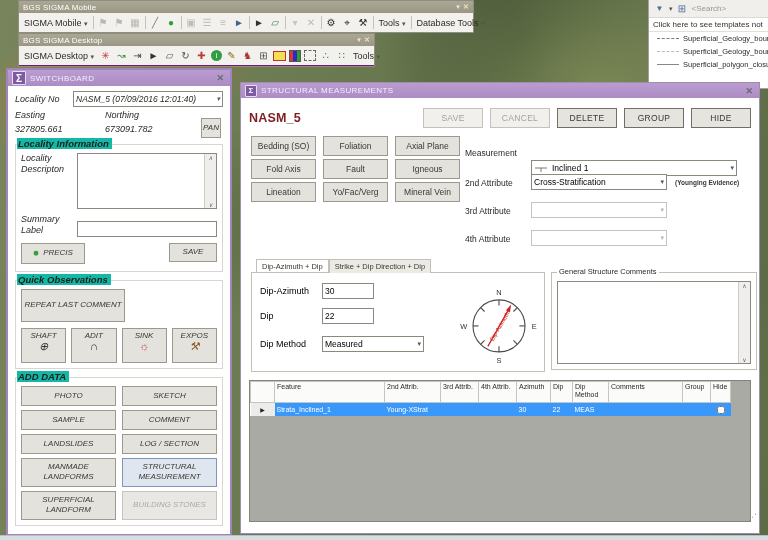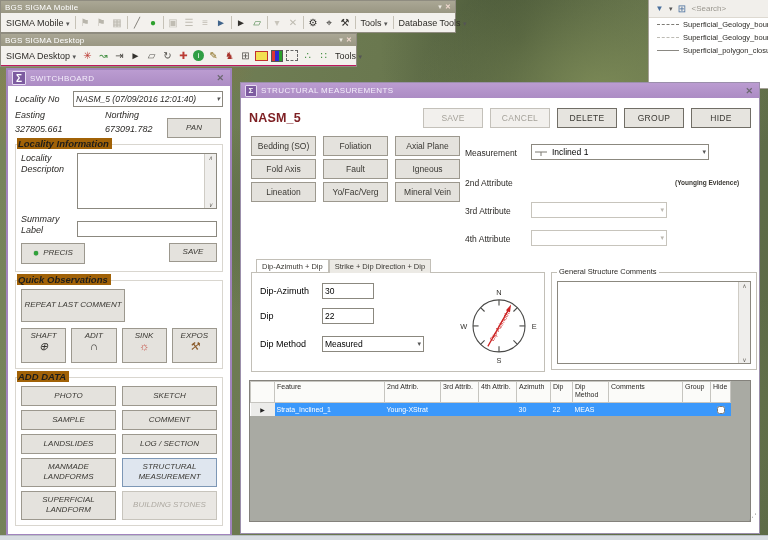--- a/index.html
+++ b/index.html
@@ -10,21 +10,21 @@
     background-image:
       radial-gradient(ellipse 160px 110px at 70px 100px, rgba(170,126,60,.75) 0%, rgba(170,126,60,0) 60%),
       radial-gradient(ellipse 120px 80px at 180px 60px, rgba(150,110,55,.5) 0%, rgba(150,110,55,0) 65%),
       radial-gradient(ellipse 220px 160px at 320px 220px, rgba(84,100,64,.9) 0%, rgba(84,100,64,0) 70%),
       radial-gradient(ellipse 260px 180px at 600px 90px, rgba(126,140,88,.9) 0%, rgba(126,140,88,0) 70%),
       radial-gradient(ellipse 200px 300px at 520px 40px, rgba(62,76,48,.8) 0%, rgba(62,76,48,0) 70%),
       radial-gradient(ellipse 300px 220px at 640px 420px, rgba(104,118,76,.9) 0%, rgba(104,118,76,0) 70%),
       linear-gradient(100deg,#78855c 0%,#6a784f 45%,#5c6a46 100%);
   }
   .win{position:absolute;background:#fff;box-sizing:border-box;}
-  .tb-win{position:absolute;box-sizing:border-box;border:1px solid #8f8c80;background:#be185d;}
+  .tb-win{position:absolute;box-sizing:border-box;border:1px solid #8f8c80;background:#701a75;margin-left:18px;}
   .tb-title{height:12px;background:linear-gradient(#aaa795,#9a9783);color:#fff;font-size:8px;
     display:flex;align-items:center;padding:0 4px;letter-spacing:.2px;}
   .tb-title .sp{flex:1;}
   .tb-title .tctl{font-size:7px;color:#ece9e1;margin-left:3px;cursor:default;}
   .tb-title .tclose{color:#f0d9cf;font-weight:bold;}
   .tb-row{height:19px;display:flex;align-items:center;padding:0 3px;gap:3px;background:#f3f1ed;}
   .tb-menu{font-size:9px;color:#2d2b27;white-space:nowrap;padding:0 2px;}
   .tbi{font-size:10px;line-height:1;width:13px;text-align:center;flex:0 0 auto;}
   .tbsep{width:1px;height:13px;background:#c6c2b7;flex:0 0 auto;}
   .chev{font-size:7px;color:#555;}
@@ -54,25 +54,25 @@
   #switchboard{left:6px;top:68px;width:226px;height:468px;border:2px solid #a184bd;}
   #switchboard .body{padding:5px 7px;position:relative;font-size:9px;color:#2c2a27;font-style:italic;}
   .sbrow{display:flex;align-items:center;margin-bottom:3px;}
   .sblabel{width:58px;flex:0 0 auto;}
   .sel{border:1px solid #8b887f;background:#fff;height:16px;display:flex;align-items:center;padding:0 2px;gap:3px;box-sizing:border-box;}
   .sel .stext{flex:1;font-size:8.5px;white-space:nowrap;overflow:hidden;}
   .sel .sarr{font-size:7px;color:#555;flex:0 0 auto;}
   .coordgrid{position:relative;margin-bottom:4px;}
   .coordgrid .cl{display:flex;font-size:9px;margin-bottom:4px;}
   .coordgrid .c1{width:90px;}
-  #pan-btn{position:absolute;right:2px;top:8px;width:54px;height:20px;}
+  #pan-btn{position:absolute;right:2px;top:8px;width:20px;height:20px;}
   .btn{background:#e4e2dd;border:1px solid #9c988e;color:#3a3833;font-size:8px;display:flex;
     align-items:center;justify-content:center;text-align:center;box-sizing:border-box;cursor:default;line-height:1.2;}
   .group{border:1px solid #d9d6cf;position:relative;padding:8px 5px 5px 5px;margin:8px 0 6px 0;}
-  .gtitle{position:absolute;top:-7px;left:1px;background:#a16207;font-weight:bold;font-size:9.5px;padding:0 3px 0 1px;color:#1e1d1a;text-align:right;}
+  .gtitle{position:absolute;top:-7px;left:1px;background:#14b8a6;font-weight:bold;font-size:9.5px;padding:0 3px 0 1px;color:#1e1d1a;text-align:right;}
   .fieldrow{display:flex;margin-bottom:5px;}
   .flab{width:56px;flex:0 0 auto;font-size:9px;line-height:1.25;}
   .tarea{flex:1;border:1px solid #8b887f;height:54px;background:#fff;position:relative;}
   .vscroll{position:absolute;right:0;top:0;bottom:0;width:11px;background:#efeeec;border-left:1px solid #cfccc5;
     display:flex;flex-direction:column;justify-content:space-between;align-items:center;font-size:6px;color:#6f6c66;}
   .tinput{flex:1;border:1px solid #8b887f;height:14px;background:#fff;}
   .psrow{display:flex;justify-content:space-between;margin:6px 0 2px 0;}
   #precis-btn{width:64px;height:21px;gap:4px;}
   #precis-btn .gdot{color:#2fa33a;font-size:10px;text-shadow:0 0 1px #1c6b24;}
   #sb-save-btn{width:48px;height:19px;}
@@ -204,20 +204,21 @@
   </div>
 </div>
 
 <div class="win" id="templates">
   <div class="trow">
     <span class="tbi" style="color:#4a6f9d;font-size:8px;">▼</span>
     <span class="chev">▾</span>
     <span class="tbi" style="color:#4a6f9d">⊞</span>
     <span class="search">&lt;Search&gt;</span>
   </div>
+  <div class="link">Click here to see templates not</div>
   <div class="titem">
     <span class="lineglyph lg-dash"></span>
     <span>Superficial_Geology_boundary</span>
   </div>
   <div class="titem">
     <span class="lineglyph lg-dash-light"></span>
     <span>Superficial_Geology_boundary</span>
   </div>
   <div class="titem">
     <span class="lineglyph lg-solid"></span>
@@ -341,30 +342,34 @@
         <div class="btn">Axial Plane</div>
         <div class="btn">Fold Axis</div>
         <div class="btn">Fault</div>
         <div class="btn">Igneous</div>
         <div class="btn">Lineation</div>
         <div class="btn">Yo/Fac/Verg</div>
         <div class="btn">Mineral Vein</div>
       </div>
 
       <span class="rc-label" style="top:12px;">Measurement</span>
-      <div class="sel rc-ctl" style="left:282px;top:8px;width:178px;">
+      <div class="sel rc-ctl" style="left:282px;top:24px;width:206px;">
         <svg class="sdsym" width="15" height="9">
           <line x1="1" y1="4" x2="13" y2="4" stroke="#7a7870" stroke-width="1"></line>
           <line x1="7" y1="4" x2="7" y2="8" stroke="#7a7870" stroke-width="1"></line>
         </svg>
         <span class="stext">Inclined 1</span>
         <span class="sarr">▾</span>
       </div>
 
       <span class="rc-label" style="top:42px;">2nd Attribute</span>
+      <div class="sel rc-ctl" style="left:282px;top:38px;width:136px;">
+        <span class="stext">Cross-Stratification</span>
+        <span class="sarr">▾</span>
+      </div>
       <span class="note" style="left:426px;top:43px;">(Younging Evidence)</span>
 
       <span class="rc-label" style="top:70px;">3rd Attribute</span>
       <div class="sel sel-off rc-ctl" style="left:282px;top:66px;width:136px;">
         <span class="stext"></span>
         <span class="sarr">▾</span>
       </div>
 
       <span class="rc-label" style="top:98px;">4th Attribute</span>
       <div class="sel sel-off rc-ctl" style="left:282px;top:94px;width:136px;">

